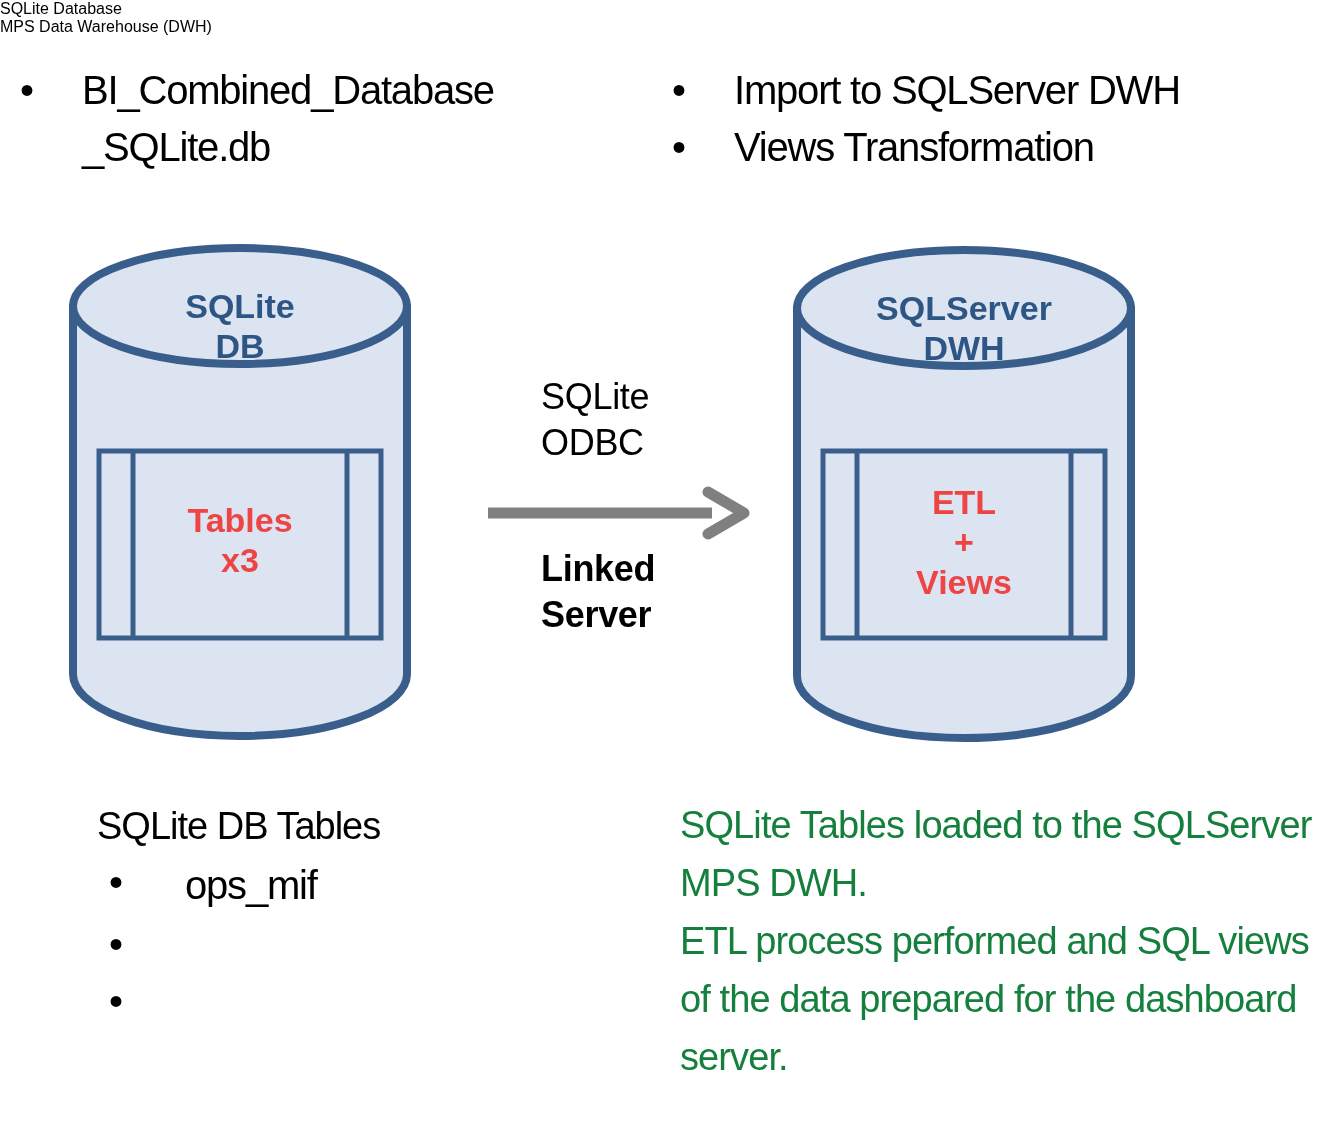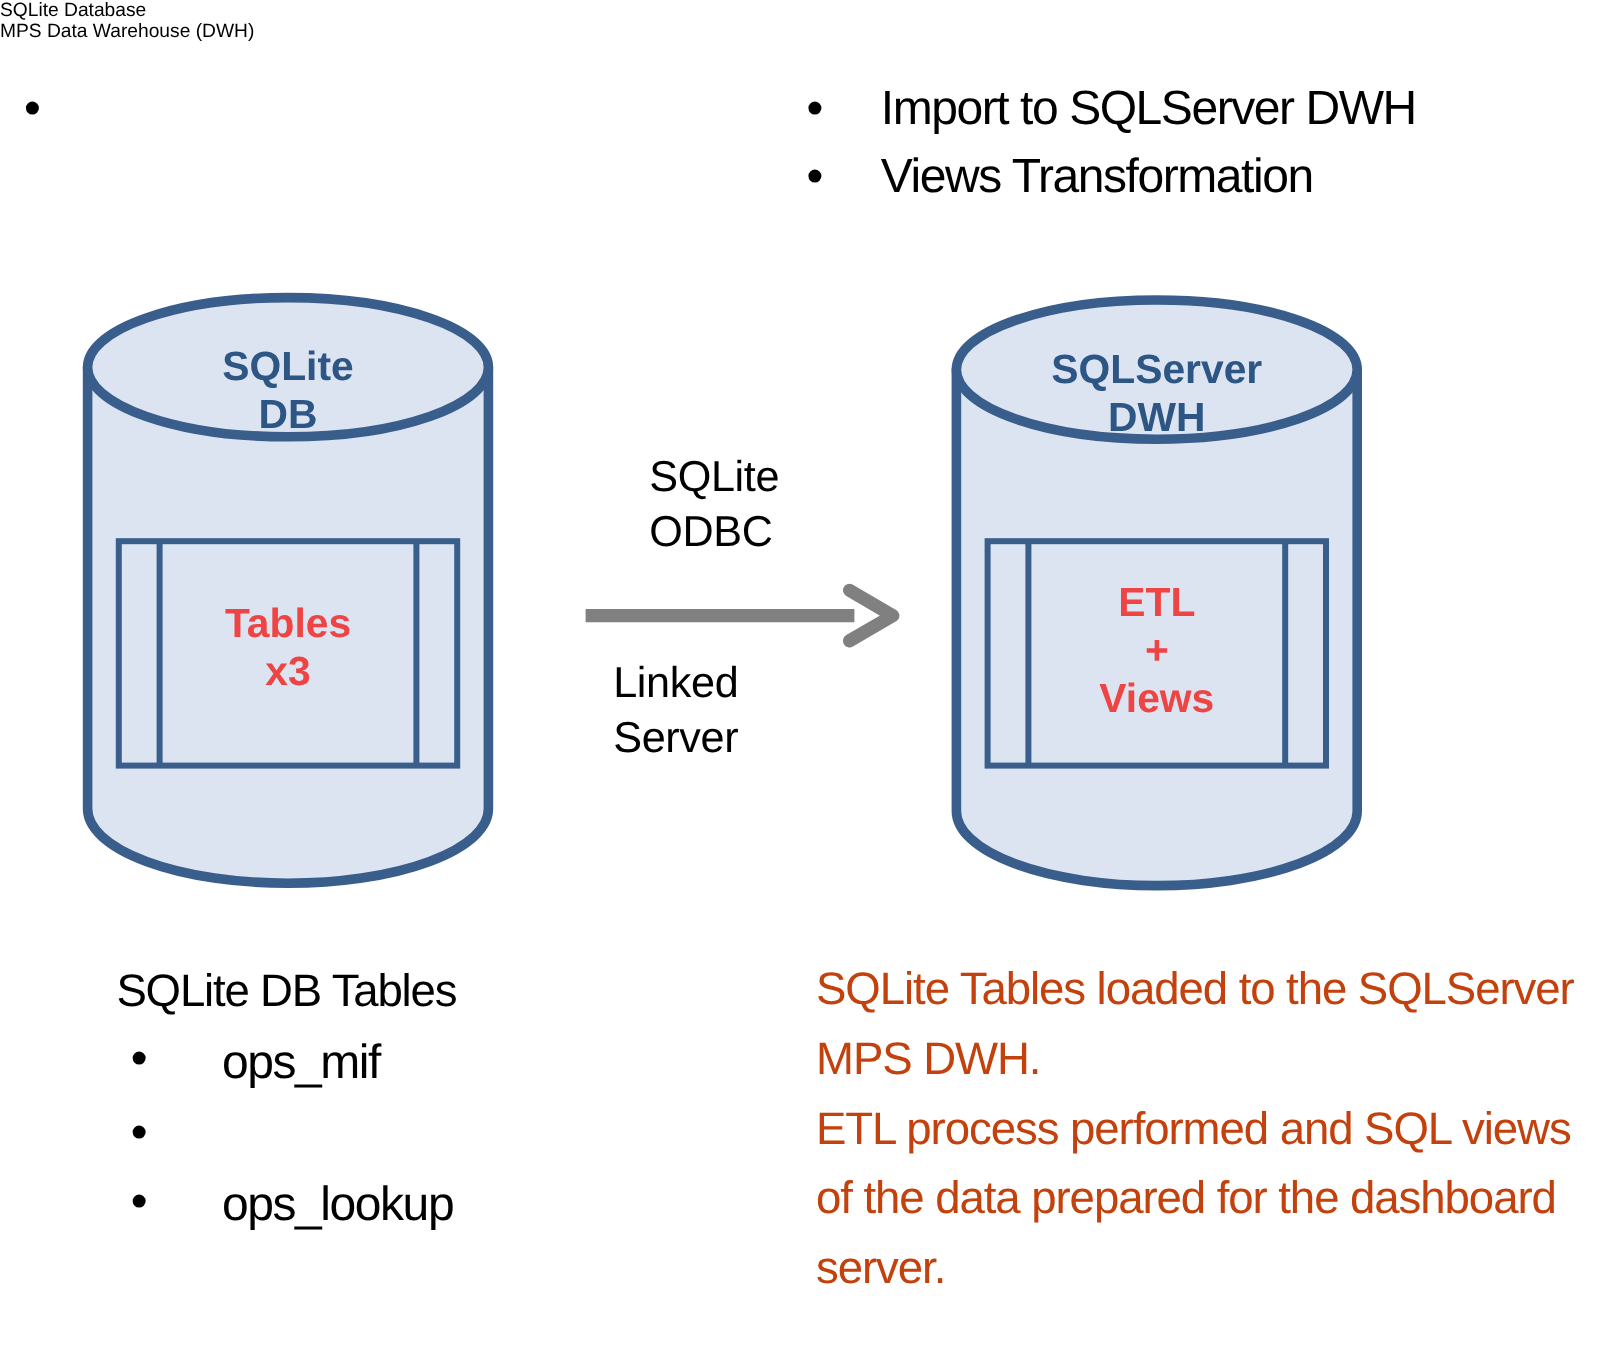--- a/index.html
+++ b/index.html
@@ -81,57 +81,59 @@
     position: absolute;
     font-family: "Liberation Sans", sans-serif;
     font-size: 36px;
     line-height: 46px;
     color: #000000;
     text-align: left;
     white-space: pre-line;
     letter-spacing: -0.3px;
   }
   #mid-label-top    { left: 541px; top: 374px; }
-  #mid-label-bottom { left: 511px; top: 546px; }
+  #mid-label-bottom { left: 541px; top: 546px; font-weight: bold; }
 
   
   #bottom-left { position: absolute; left: 58px; top: 798px; width: 600px; margin-left: 39px; }
   #bottom-left .bl-title {
     font-size: 38px;
     line-height: 56px;
     color: #000000;
     letter-spacing: -1px;
     white-space: nowrap;
   }
   #bottom-left .bullet-row { font-size: 40px; line-height: 62px; }
   #bottom-left .bullet-dot { width: 88px; flex: 0 0 88px; padding-left: 12px; }
 
   #bottom-right {
     position: absolute;
     left: 680px;
     top: 796px;
     width: 648px;
     font-size: 38px;
     line-height: 58px;
-    color: #c2410c;
+    color: #15803d;
     letter-spacing: -0.9px;
     white-space: pre-line;
   }
   #bottom-right b { font-weight: normal; }
 </style>
 </head>
 <body>
 
 <div id="root">
 
   <div id="heading-left">SQLite Database</div>
 
   <div id="bullets-left" class="bullet-list">
     <div class="bullet-row">
       <span class="bullet-dot">•</span>
+      <span class="bullet-text">BI_Combined_Database
+_SQLite.db</span>
     </div>
   </div>
 
   <div id="heading-right">MPS Data Warehouse (DWH)</div>
 
   <div id="bullets-right" class="bullet-list">
     <div class="bullet-row">
       <span class="bullet-dot">•</span>
       <span class="bullet-text">Import to SQLServer DWH</span>
     </div>
@@ -191,20 +193,19 @@
     <div class="bl-title">SQLite DB Tables</div>
     <div class="bullet-row">
       <span class="bullet-dot">•</span>
       <span class="bullet-text">ops_mif</span>
     </div>
     <div class="bullet-row">
       <span class="bullet-dot">•</span>
     </div>
     <div class="bullet-row">
       <span class="bullet-dot">•</span>
-      <span class="bullet-text">ops_lookup</span>
     </div>
   </div>
 
   <div id="bottom-right"><span>SQLite Tables loaded to the SQLServer MPS DWH.
 ETL process performed and </span><b>SQL views</b><span> of the data prepared for the dashboard server.</span></div>
 
 </div>
 
 </body></html>

